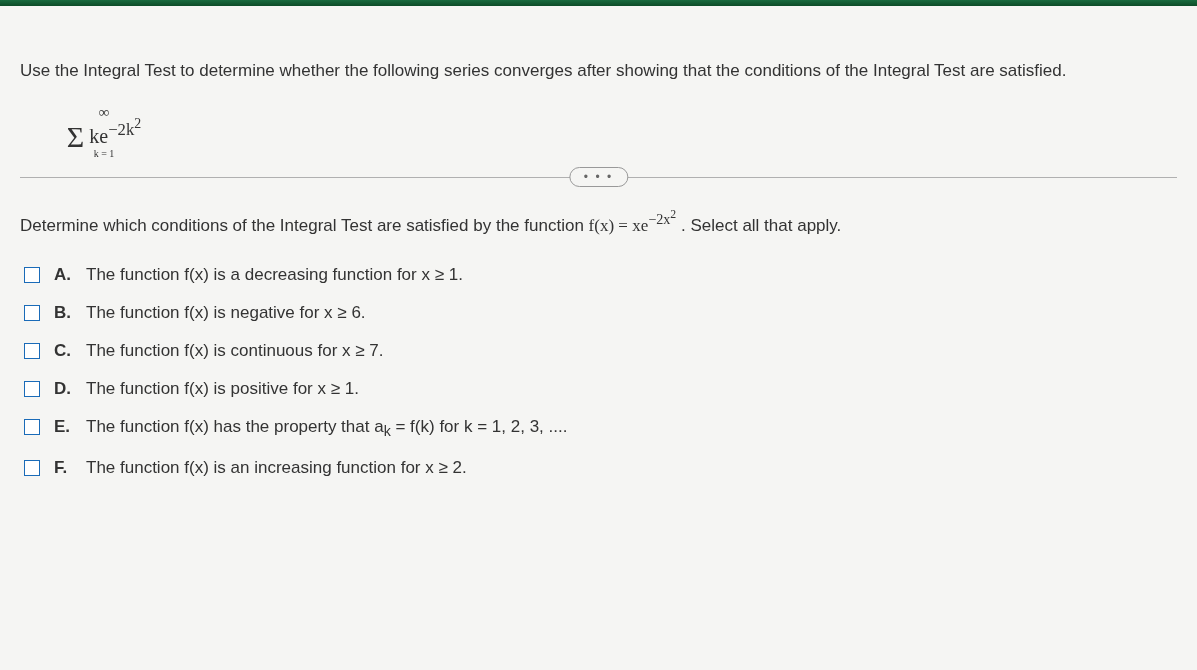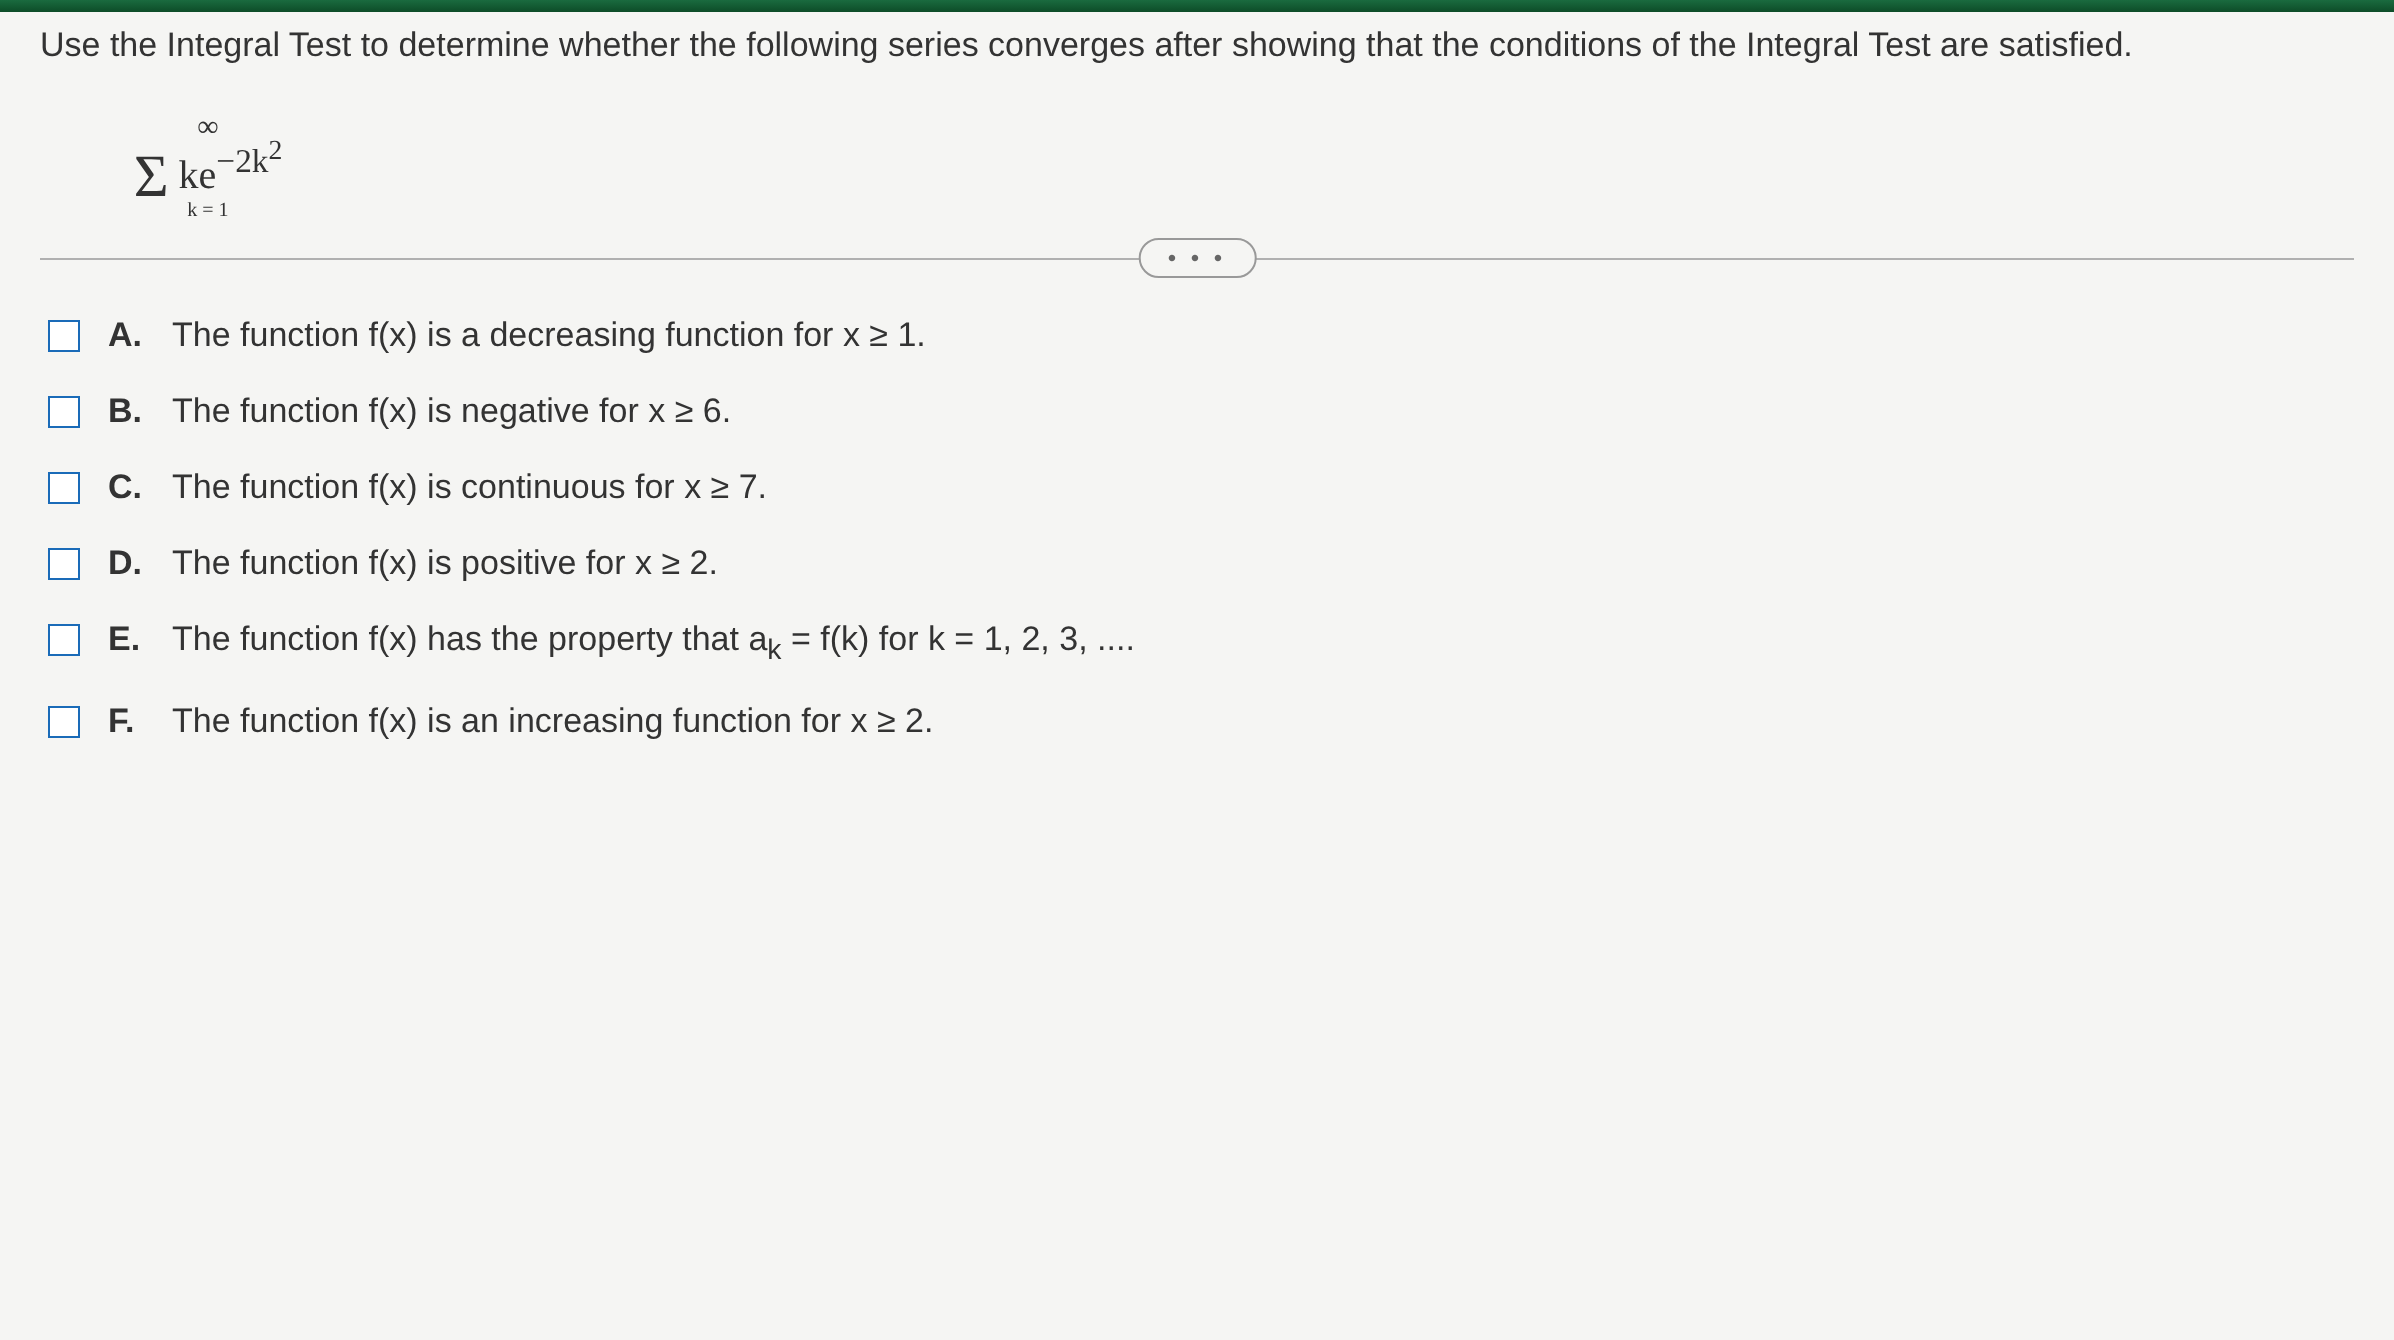--- a/index.html
+++ b/index.html
@@ -12,20 +12,21 @@
     overflow: hidden;
     position: relative;
   }
   .top-bar {
     height: 6px;
     background: linear-gradient(to bottom, #1a6b3f, #0d4c28);
     width: 100%;
   }
   .content {
     padding: 4px 20px 10px 20px;
+    margin-top: 48px;
   }
   .intro {
     font-size: 17px;
     line-height: 1.5;
     color: #333;
   }
   .series {
     margin: 20px 0 18px 24px;
     font-family: 'Times New Roman', serif;
     font-size: 20px;
@@ -108,41 +109,46 @@
       <span class="term">ke<sup>−2k<sup>2</sup></sup></span>
     </div>
     <div class="sub">k = 1</div>
   </div>
 
   <div class="hr-wrap">
     <hr class="hr-line">
     <div class="dots-pill">• • •</div>
   </div>
 
+  <p class="question">
+    <span>Determine which conditions of the Integral Test are satisfied by the function </span>
+    <span class="fx">f(x) = xe<sup>−2x<sup>2</sup></sup></span>
+    <span>. Select all that apply.</span>
+  </p>
 
   <div class="options">
     <div class="option">
       <div class="cb"></div>
       <span class="opt-letter">A.</span>
       <span class="opt-text">The function f(x) is a decreasing function for x ≥ 1.</span>
     </div>
     <div class="option">
       <div class="cb"></div>
       <span class="opt-letter">B.</span>
       <span class="opt-text">The function f(x) is negative for x ≥ 6.</span>
     </div>
     <div class="option">
       <div class="cb"></div>
       <span class="opt-letter">C.</span>
       <span class="opt-text">The function f(x) is continuous for x ≥ 7.</span>
     </div>
     <div class="option">
       <div class="cb"></div>
       <span class="opt-letter">D.</span>
-      <span class="opt-text">The function f(x) is positive for x ≥ 2.</span>
+      <span class="opt-text">The function f(x) is positive for x ≥ 1.</span>
     </div>
     <div class="option">
       <div class="cb"></div>
       <span class="opt-letter">E.</span>
       <span class="opt-text">The function f(x) has the property that a<sub>k</sub> = f(k) for k = 1, 2, 3, ....</span>
     </div>
     <div class="option">
       <div class="cb"></div>
       <span class="opt-letter">F.</span>
       <span class="opt-text">The function f(x) is an increasing function for x ≥ 2.</span>

